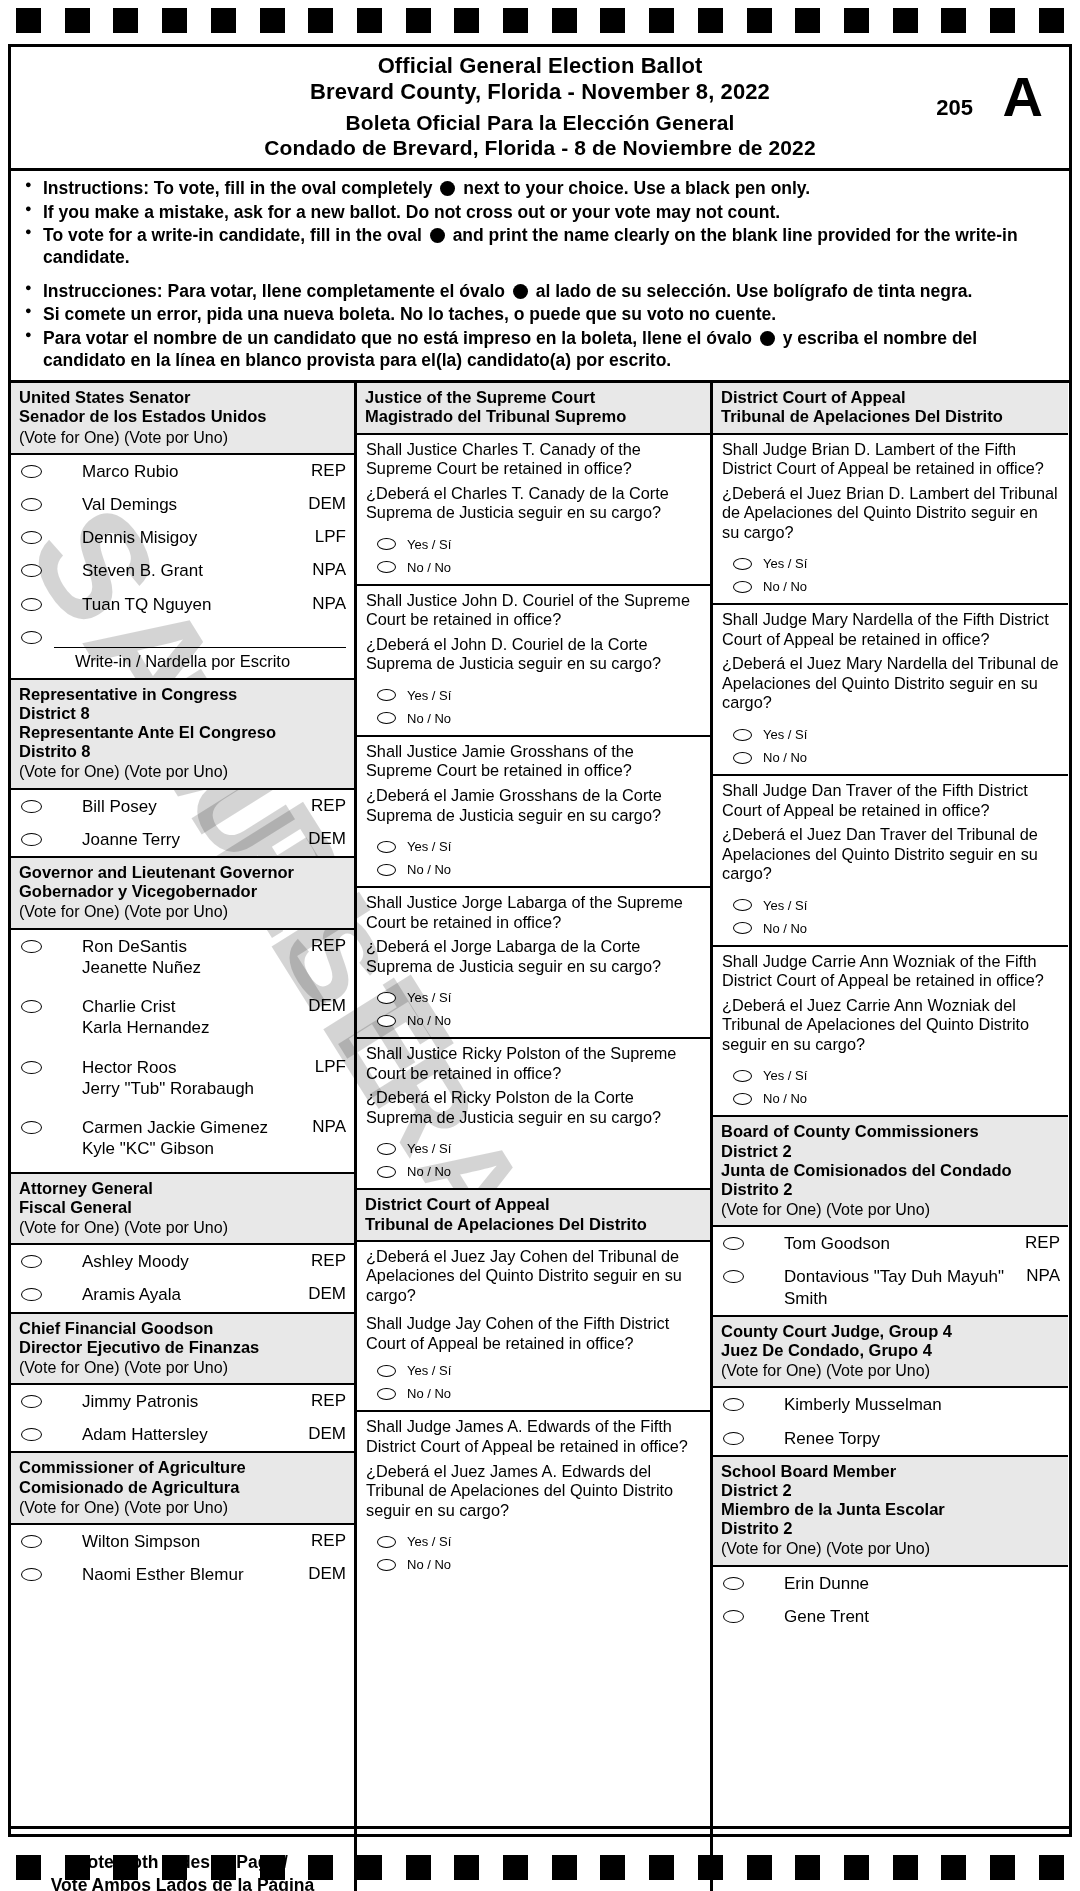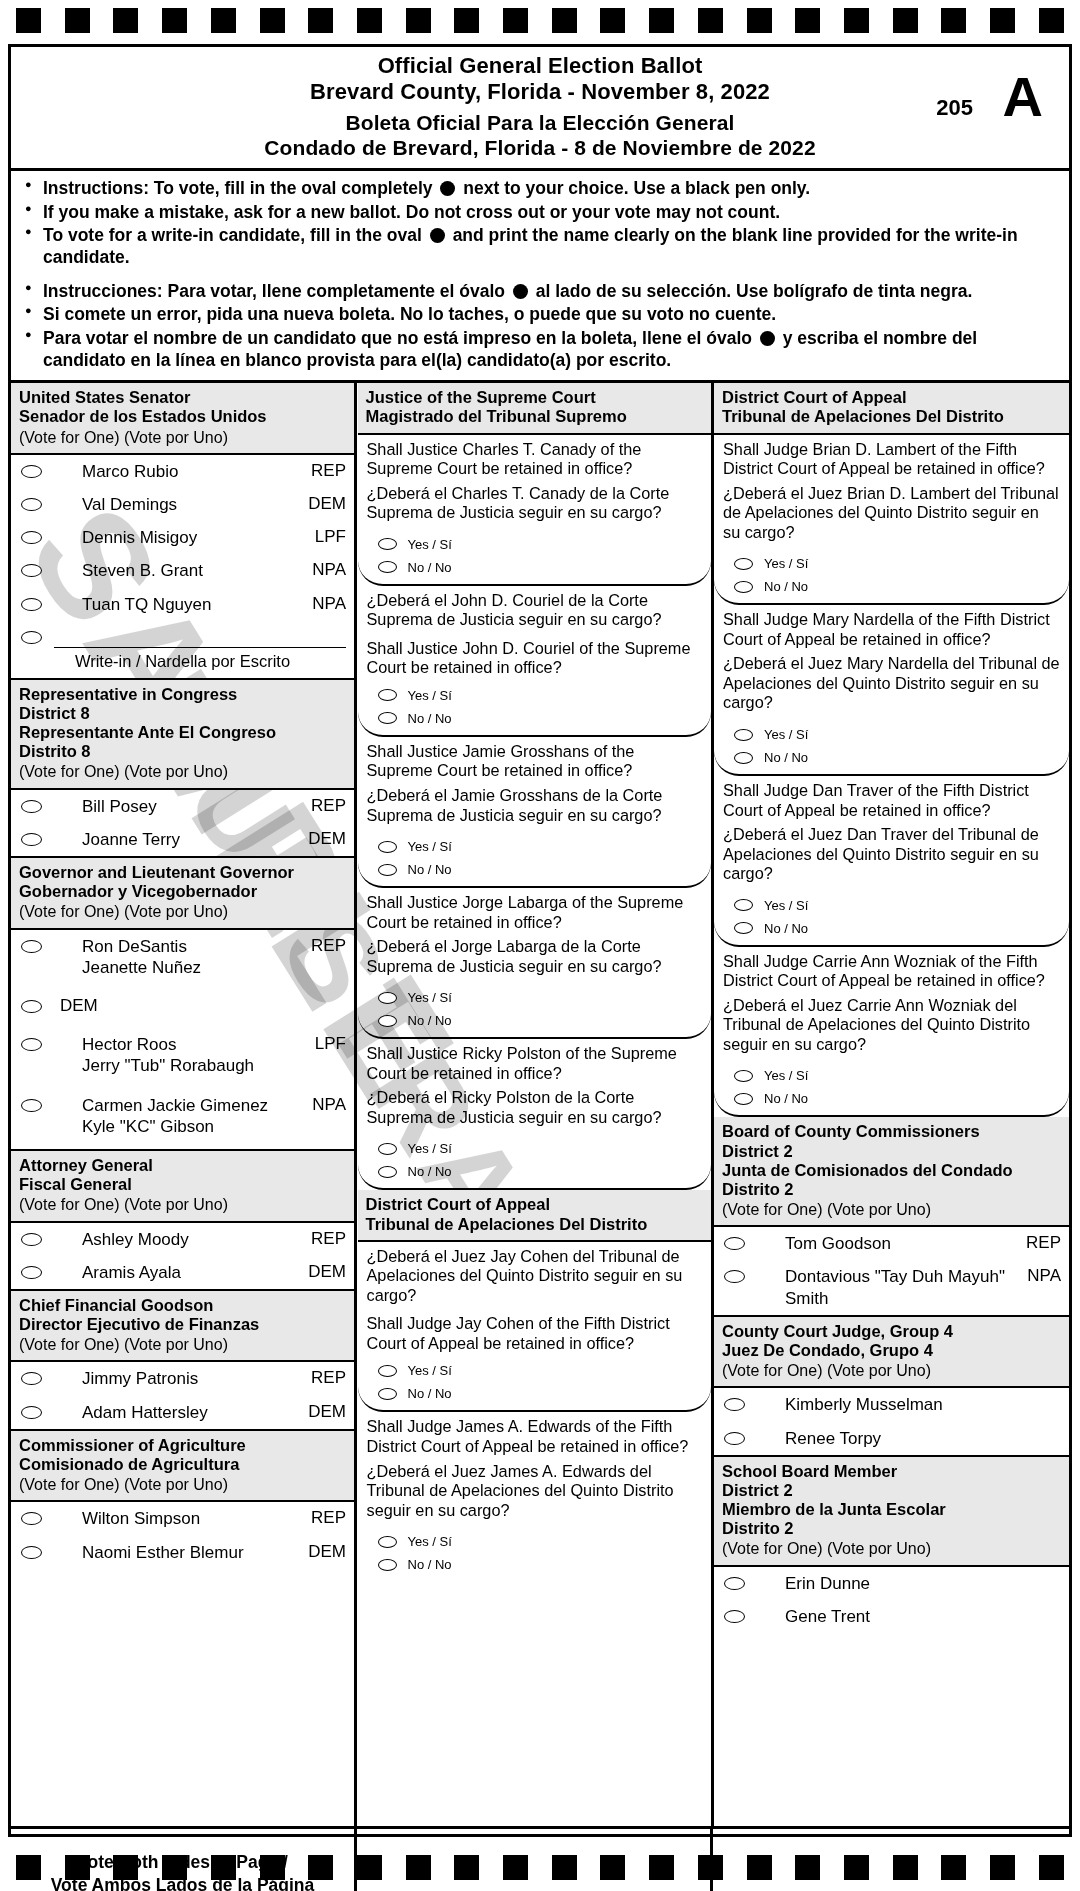--- a/index.html
+++ b/index.html
@@ -133,21 +133,20 @@
     vertical-align: -2px;
     margin: 0 3px;
   }
 
   
   .columns {
     position: relative;
     display: flex;
     height: 1443px;
     z-index: 10;
-    justify-content: space-between;
   }
   .col {
     position: relative;
   }
   .col-1 { width: 346px; border-right: 3px solid #000; }
   .col-2 { width: 356px; border-right: 3px solid #000; }
   .col-3 { width: 355px; }
 
   
   .contest { border-bottom: 2px solid #000; }
@@ -219,21 +218,21 @@
     height: 18px;
     margin-top: 3px;
   }
   .wi-label {
     text-align: center;
     font-size: 16.5px;
     padding: 2px 8px 7px 8px;
   }
 
   
-  .qblock { border-bottom: 2px solid #000; border-radius: 25px; }
+  .qblock { border-bottom: 2px solid #000; }
   .qblock:last-child { border-bottom: none; }
   .q-text {
     font-size: 16.3px;
     line-height: 1.2;
     padding: 5px 9px 0 9px;
   }
   .q-text.es { padding-top: 5px; padding-bottom: 4px; }
   .q-opts { padding: 6px 0 5px 0; }
   .opt {
     display: flex;
@@ -422,20 +421,24 @@
           <div class="cand tall">
             <div class="oval"></div>
             <div class="cand-body">
               <div class="cand-name">Ron DeSantis</div>
               <div class="cand-run">Jeanette Nuñez</div>
             </div>
             <div class="party">REP</div>
           </div>
           <div class="cand tall">
             <div class="oval"></div>
+            <div class="cand-body">
+              <div class="cand-name">Charlie Crist</div>
+              <div class="cand-run">Karla Hernandez</div>
+            </div>
             <div class="party">DEM</div>
           </div>
           <div class="cand tall">
             <div class="oval"></div>
             <div class="cand-body">
               <div class="cand-name">Hector Roos</div>
               <div class="cand-run">Jerry "Tub" Rorabaugh</div>
             </div>
             <div class="party">LPF</div>
           </div>
@@ -525,22 +528,22 @@
               <div class="oval"></div>
               <span class="opt-label">Yes / Sí</span>
             </div>
             <div class="opt">
               <div class="oval"></div>
               <span class="opt-label">No / No</span>
             </div>
           </div>
         </div>
         <div class="qblock">
+          <div class="q-text">Shall Justice John D. Couriel of the Supreme Court be retained in office?</div>
           <div class="q-text es">¿Deberá el John D. Couriel de la Corte Suprema de Justicia seguir en su cargo?</div>
-          <div class="q-text">Shall Justice John D. Couriel of the Supreme Court be retained in office?</div>
           <div class="q-opts">
             <div class="opt">
               <div class="oval"></div>
               <span class="opt-label">Yes / Sí</span>
             </div>
             <div class="opt">
               <div class="oval"></div>
               <span class="opt-label">No / No</span>
             </div>
           </div>

